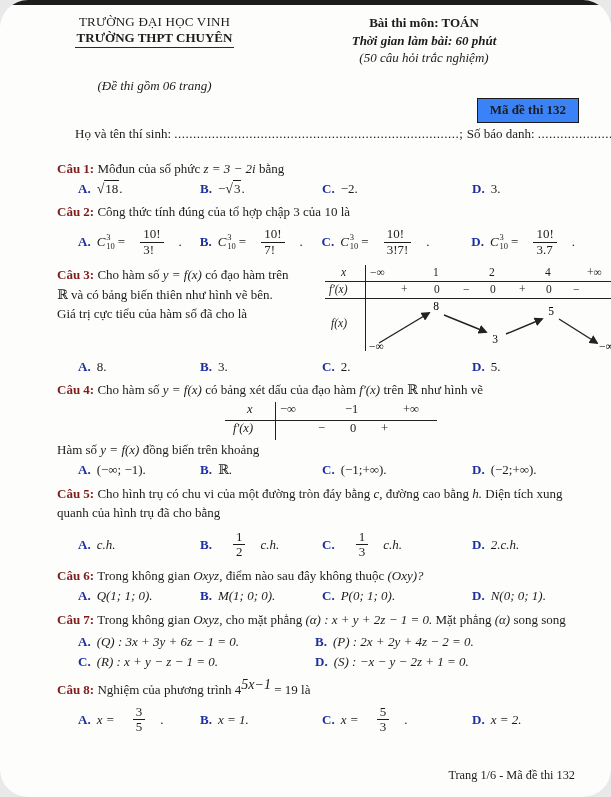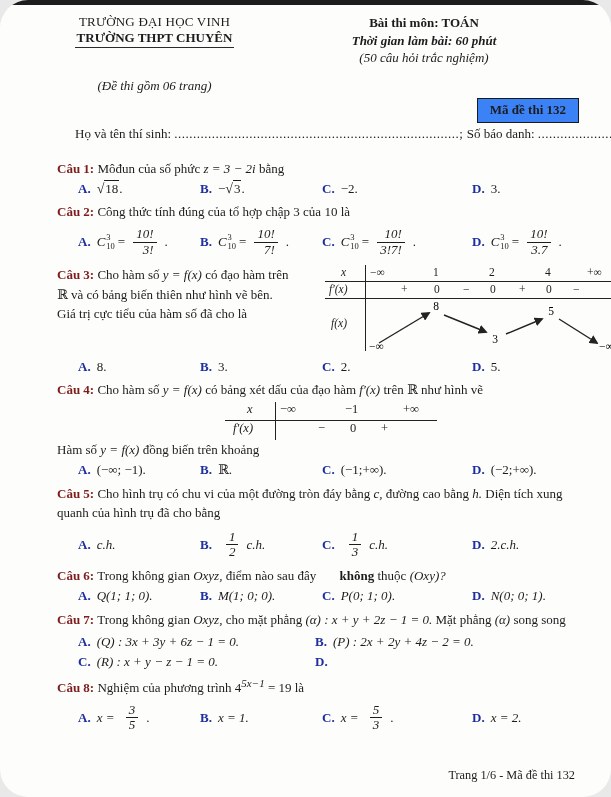--- a/index.html
+++ b/index.html
@@ -25,21 +25,21 @@
   .content{padding:12px 36px 0 57px;}
   .q{margin-top:7px;}
   .qlabel{color:#7f1d1d;font-weight:bold;}
   .m{font-style:italic;}
   .opt-row{display:flex;align-items:center;padding-left:21px;margin-top:4px;}
   .opt{display:flex;align-items:center;white-space:nowrap;}
   .c1{width:122px;}.c2{width:122px;}.c3{width:150px;}.c4{flex:1;}
   .w1{width:237px;}.w2{flex:1;}
   .opt-k{color:#1e2f9f;font-weight:bold;margin-right:6px;}
   
-  .frac{display:inline-block;vertical-align:middle;text-align:right;line-height:1.1;margin:0 8px;font-style:italic;}
+  .frac{display:inline-block;vertical-align:middle;text-align:left;line-height:1.1;margin:0 15px;}
   .fn{display:block;border-bottom:1px solid #1c1c1c;padding:0 3px;}
   .fd{display:block;padding:0 3px;}
   .tallrow{margin-top:6px;min-height:32px;}
   
   .supsub{display:inline-flex;flex-direction:column;font-size:8.5px;line-height:1.05;vertical-align:-4px;margin:0 3px 0 1px;}
   
   .sq{white-space:nowrap;}
   .sq-sym{font-size:14px;}
   .sq-val{border-top:1.2px solid #1c1c1c;padding:0 1px;}
   
@@ -50,21 +50,21 @@
   .bbt .vline{position:absolute;left:40px;top:0;bottom:2px;border-left:1.1px solid #222;}
   .bbt .hl1{position:absolute;left:0;right:0;top:16px;border-top:1.1px solid #222;}
   .bbt .hl2{position:absolute;left:0;right:0;top:33px;border-top:1.1px solid #222;}
   .bbt span{position:absolute;white-space:nowrap;}
   .bbt .it{font-style:italic;}
   
   .q4-tbl{position:relative;width:212px;height:38px;margin:4px 0 2px 168px;font-size:12.5px;}
   .q4-tbl .vline{position:absolute;left:50px;top:0;bottom:0;border-left:1.1px solid #222;}
   .q4-tbl .hl{position:absolute;left:0;right:0;top:18px;border-top:1.1px solid #222;}
   .q4-tbl span{position:absolute;white-space:nowrap;}
-  .bold{font-weight:bold;margin-left:20px;}
+  .bold{font-weight:normal;}
   .footer{position:absolute;right:36px;bottom:14px;font-size:12.3px;}
   svg text{font-family:"Liberation Serif","DejaVu Serif",serif;}
 </style>
 </head>
 <body>
 
 <div class="page">
   <div class="topbar"></div>
 
   <div class="header">
@@ -393,29 +393,30 @@
             <span class="m">(P) : 2x + 2y + 4z − 2 = 0.</span>
           </div>
       </div>
       <div class="opt-row">
         <div class="opt w1">
             <span class="opt-k">C.</span>
             <span class="m">(R) : x + y − z − 1 = 0.</span>
           </div>
         <div class="opt w2">
             <span class="opt-k">D.</span>
+            <span class="m">(S) : −x − y − 2z + 1 = 0.</span>
           </div>
       </div>
     </div>
 
     <div class="q">
       <div>
         <span class="qlabel">Câu 8:</span>
         <span>Nghiệm của phương trình</span>
-        <span><span>4</span><sup style="font-size:11px;"><span class="m">5x−1</span></sup></span>
+        <span><span>4</span><sup style="font-size:14px;"><span class="m">5x−1</span></sup></span>
         <span>= 19 là</span>
       </div>
       <div class="opt-row tallrow">
         <div class="opt c1">
           <span class="opt-k">A.</span>
           <span class="m">x =</span>&nbsp;<span class="frac">
               <span class="fn">3</span>
               <span class="fd">5</span>
             </span><span>.</span>
         </div>

